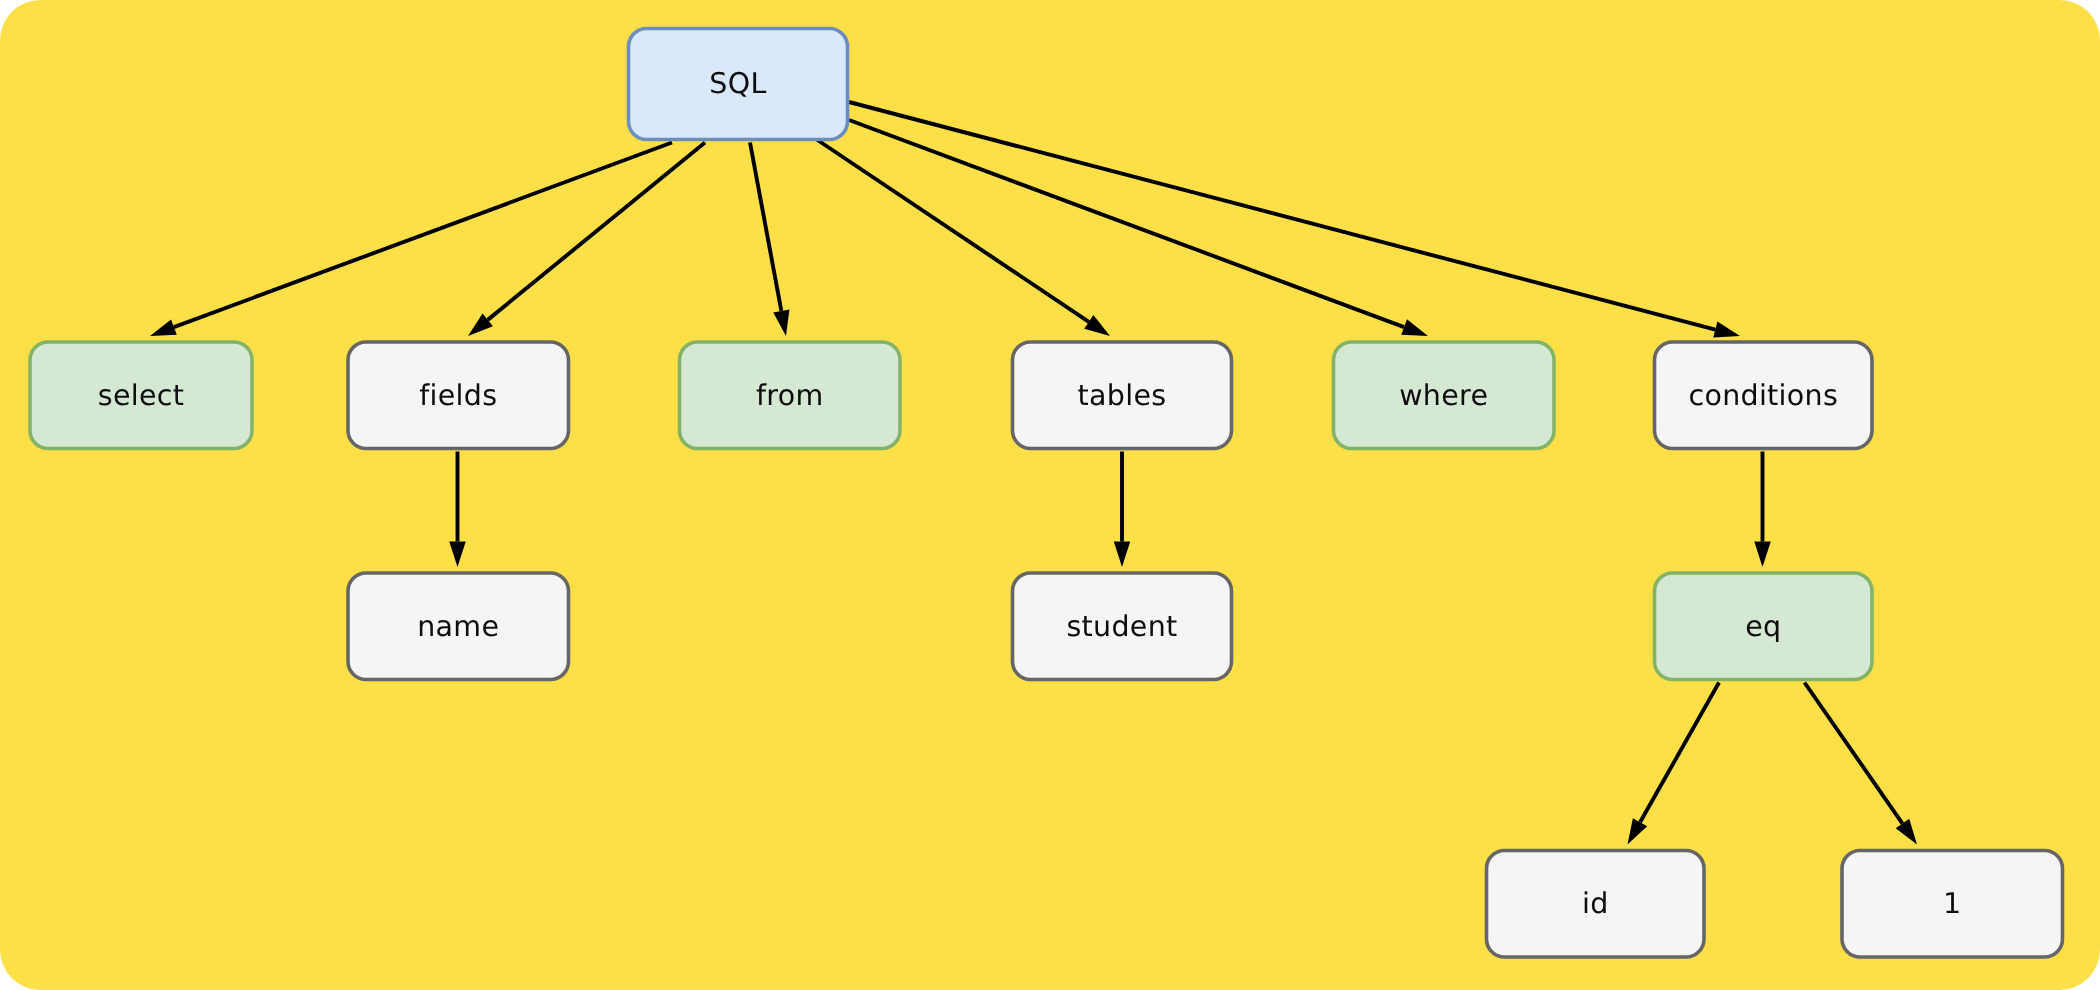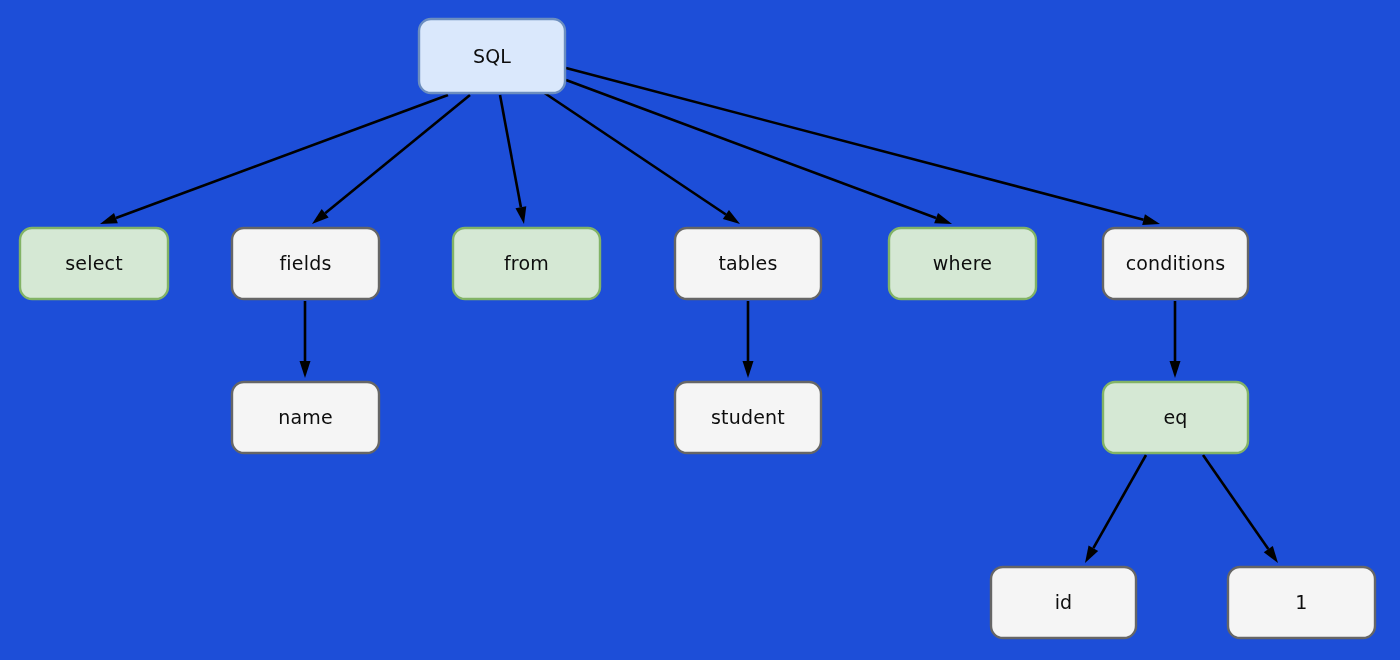--- a/index.html
+++ b/index.html
@@ -43,21 +43,21 @@
     stroke-linecap: butt;
   }
   .edge-head {
     fill: #000000;
     stroke: none;
   }
 </style>
 </head>
 <body>
 
-<div id="diagram-root" style="background: #1d4ed8;">
+<div id="diagram-root" style="background: #fde047; border-radius: 27px;">
   <svg id="graph" viewBox="0 0 1400 660" xmlns="http://www.w3.org/2000/svg">
     <g id="edges-layer">
         <g>
           <line class="edge-line" x1="448" y1="95" x2="115.94007071176229" y2="218.09118068443294" stroke="#000000"></line>
           <polygon class="edge-head" fill="#000000" points="100,224 114.02839387437295,212.93409898356867 117.85174754915163,223.2482623852972"></polygon>
         </g>
         <g>
           <line class="edge-line" x1="470" y1="95" x2="325.1684071276861" y2="213.24857899068664" stroke="#000000"></line>
           <polygon class="edge-head" fill="#000000" points="312,224 321.69000621290826,208.98821197878817 328.646808042464,217.5089460025851"></polygon>
         </g>

